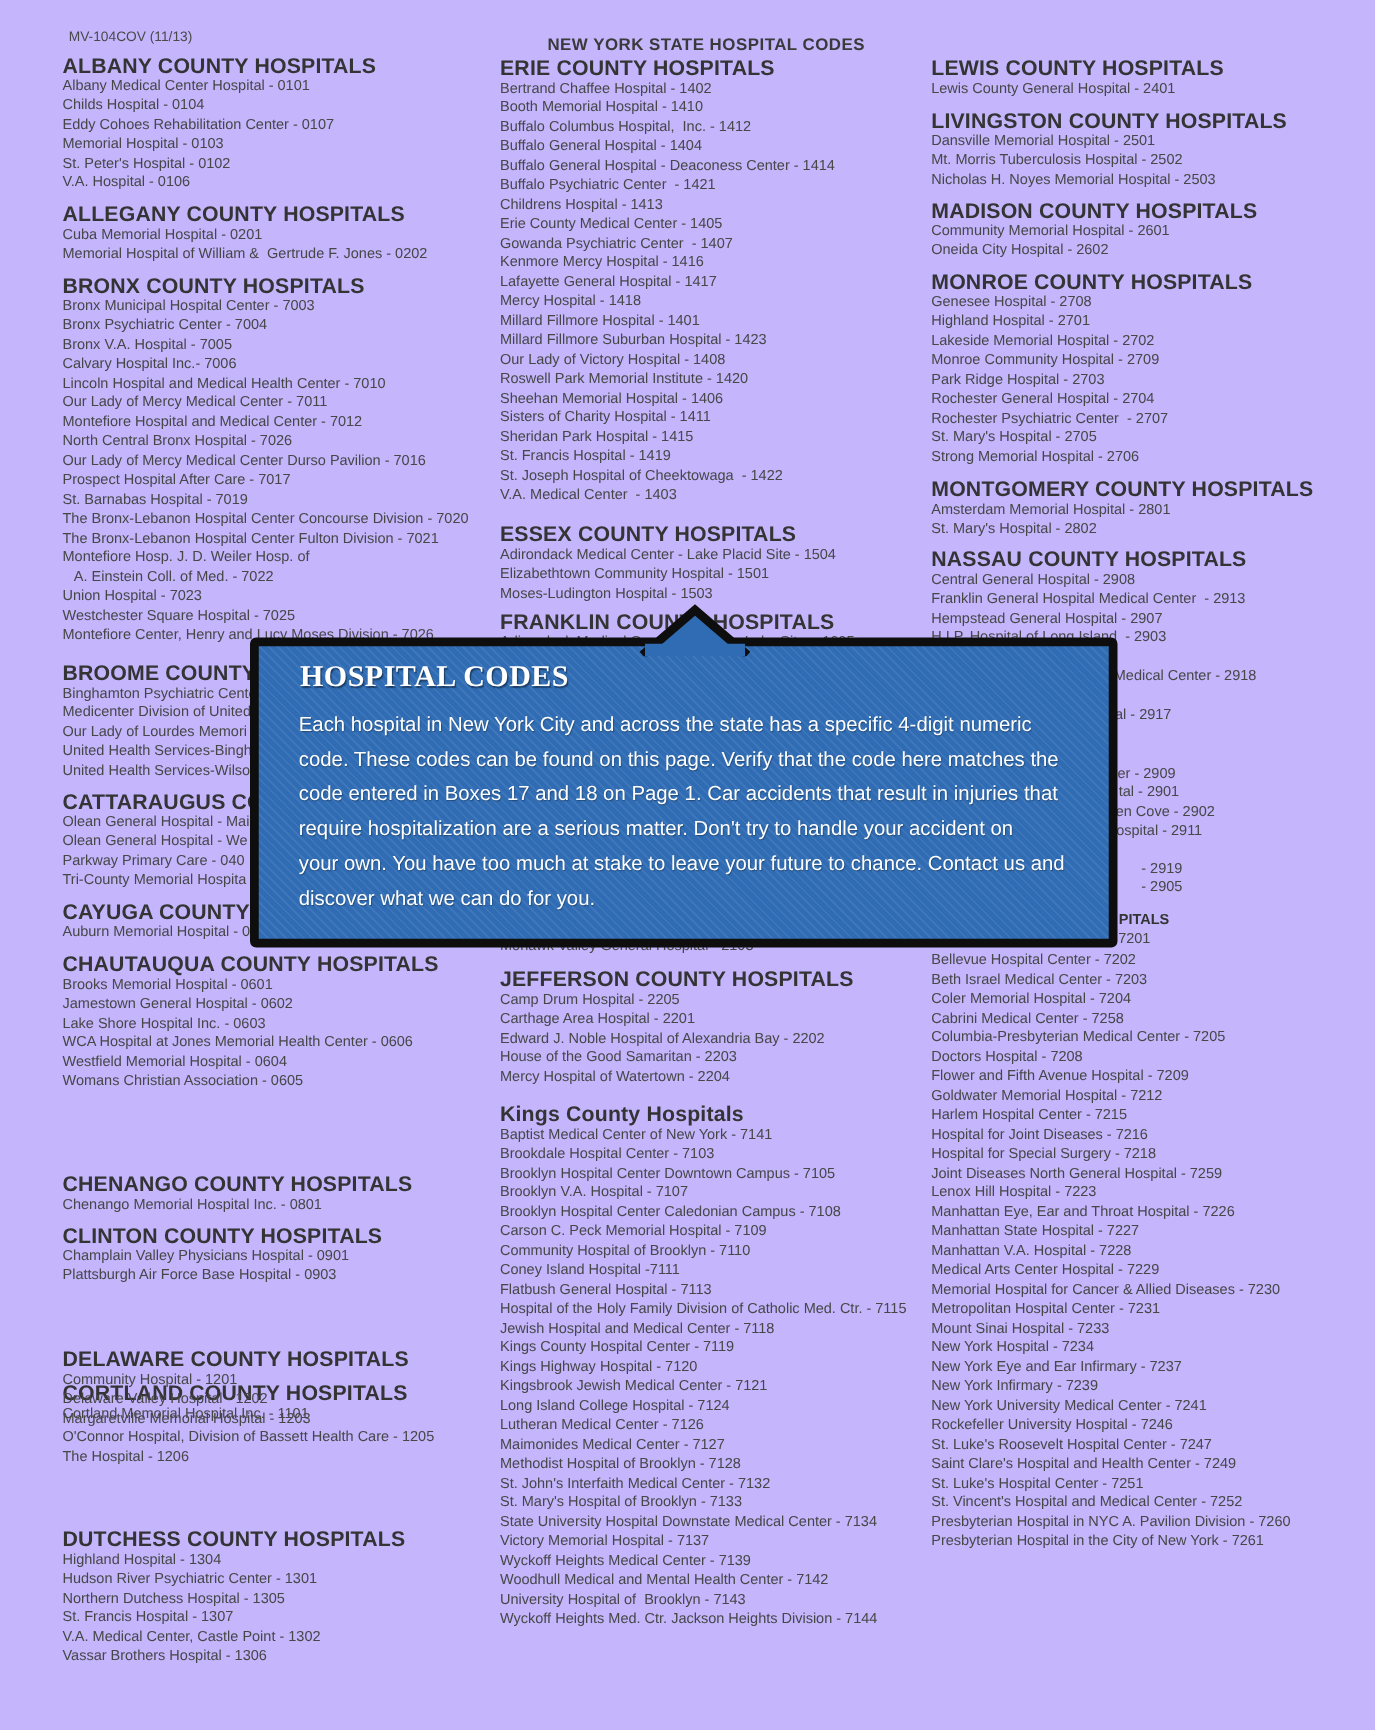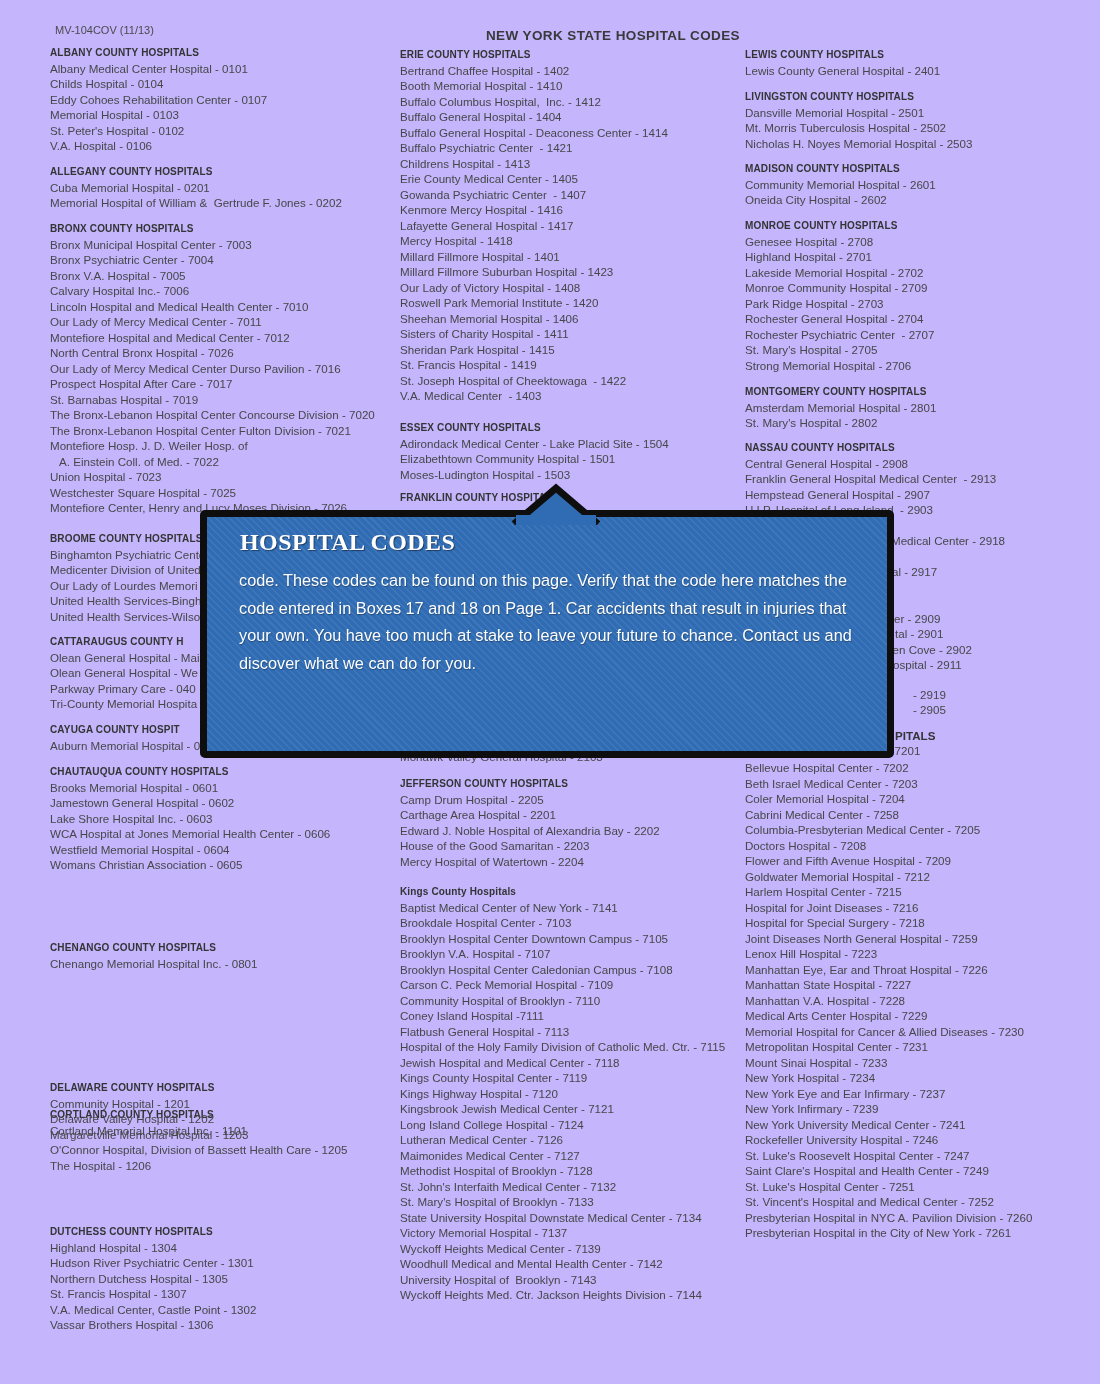--- a/index.html
+++ b/index.html
@@ -1,26 +1,26 @@
 <!DOCTYPE html>
 <html><head>
 <meta charset="utf-8">
 <style>
   html,body{margin:0;padding:0;background:#ffffff;}
   #canvas{position:relative;width:1100px;height:1384px;background:#c4b5fd;overflow:hidden;
           font-family:"Liberation Sans", sans-serif;}
   .doc-label{position:absolute;left:55px;top:24px;font-size:11px;color:#4a4a4a;z-index:1;}
-  .doc-title{position:absolute;left:390px;top:28px;width:350px;text-align:right;
+  .doc-title{position:absolute;left:390px;top:28px;width:350px;text-align:center;
              font-size:13.5px;font-weight:bold;color:#3a3a3a;letter-spacing:.4px;z-index:1;}
   .col{position:absolute;top:0;z-index:1;}
   #col-left{left:50px;width:345px;height:1384px;}
   #col-middle{left:400px;width:340px;height:1384px;}
   #col-right{left:745px;width:330px;height:1384px;}
   .section{position:absolute;left:0;white-space:pre;}
-  .sec-h{font-size:10px;font-weight:bold;color:#343434;line-height:15.5px;letter-spacing:.15px;}
+  .sec-h{font-size:17px;font-weight:bold;color:#343434;line-height:15.5px;letter-spacing:.15px;}
   .sec-i{font-size:11.6px;color:#474747;line-height:15.5px;}
   .frag-line{position:absolute;font-size:11.6px;color:#474747;white-space:pre;z-index:1;}
   .frag-bold{font-weight:bold;color:#343434;}
   
   #callout{position:absolute;left:200px;top:510px;width:694px;height:248px;box-sizing:border-box;
            background:#2f6cb4;
            background-image:repeating-linear-gradient(45deg, rgba(255,255,255,0.07) 0px, rgba(255,255,255,0.07) 1.5px, rgba(0,0,0,0) 1.5px, rgba(0,0,0,0) 5px);
            border:7px solid #0e0e0e;border-radius:5px;z-index:5;}
   #callout-caret{position:absolute;left:506px;top:481px;z-index:6;}
   .callout-title{position:absolute;left:33px;top:12px;font-family:"Liberation Serif", serif;
@@ -40,20 +40,21 @@
 
   <div id="col-left" class="col">
       <div class="section" style="top: 45px;"><div class="sec-h">ALBANY COUNTY HOSPITALS</div><div class="sec-i">Albany Medical Center Hospital - 0101</div><div class="sec-i">Childs Hospital - 0104</div><div class="sec-i">Eddy Cohoes Rehabilitation Center - 0107</div><div class="sec-i">Memorial Hospital - 0103</div><div class="sec-i">St. Peter's Hospital - 0102</div><div class="sec-i">V.A. Hospital - 0106</div></div>
       <div class="section" style="top: 164px;"><div class="sec-h">ALLEGANY COUNTY HOSPITALS</div><div class="sec-i">Cuba Memorial Hospital - 0201</div><div class="sec-i">Memorial Hospital of William &amp;  Gertrude F. Jones - 0202</div></div>
       <div class="section" style="top: 221px;"><div class="sec-h">BRONX COUNTY HOSPITALS</div><div class="sec-i">Bronx Municipal Hospital Center - 7003</div><div class="sec-i">Bronx Psychiatric Center - 7004</div><div class="sec-i">Bronx V.A. Hospital - 7005</div><div class="sec-i">Calvary Hospital Inc.- 7006</div><div class="sec-i">Lincoln Hospital and Medical Health Center - 7010</div><div class="sec-i">Our Lady of Mercy Medical Center - 7011</div><div class="sec-i">Montefiore Hospital and Medical Center - 7012</div><div class="sec-i">North Central Bronx Hospital - 7026</div><div class="sec-i">Our Lady of Mercy Medical Center Durso Pavilion - 7016</div><div class="sec-i">Prospect Hospital After Care - 7017</div><div class="sec-i">St. Barnabas Hospital - 7019</div><div class="sec-i">The Bronx-Lebanon Hospital Center Concourse Division - 7020</div><div class="sec-i">The Bronx-Lebanon Hospital Center Fulton Division - 7021</div><div class="sec-i">Montefiore Hosp. J. D. Weiler Hosp. of</div><div class="sec-i">   A. Einstein Coll. of Med. - 7022</div><div class="sec-i">Union Hospital - 7023</div><div class="sec-i">Westchester Square Hospital - 7025</div><div class="sec-i">Montefiore Center, Henry and Lucy Moses Division - 7026</div></div>
       <div class="section" style="top: 531px;"><div class="sec-h">BROOME COUNTY HOSPITALS</div><div class="sec-i">Binghamton Psychiatric Cente</div><div class="sec-i">Medicenter Division of United</div><div class="sec-i">Our Lady of Lourdes Memori</div><div class="sec-i">United Health Services-Bingha</div><div class="sec-i">United Health Services-Wilso</div></div>
       <div class="section" style="top: 634px;"><div class="sec-h">CATTARAUGUS COUNTY H</div><div class="sec-i">Olean General Hospital - Mai</div><div class="sec-i">Olean General Hospital - We</div><div class="sec-i">Parkway Primary Care - 040</div><div class="sec-i">Tri-County Memorial Hospita</div></div>
       <div class="section" style="top: 722px;"><div class="sec-h">CAYUGA COUNTY HOSPIT</div><div class="sec-i">Auburn Memorial Hospital - 0</div></div>
       <div class="section" style="top: 764px;"><div class="sec-h">CHAUTAUQUA COUNTY HOSPITALS</div><div class="sec-i">Brooks Memorial Hospital - 0601</div><div class="sec-i">Jamestown General Hospital - 0602</div><div class="sec-i">Lake Shore Hospital Inc. - 0603</div><div class="sec-i">WCA Hospital at Jones Memorial Health Center - 0606</div><div class="sec-i">Westfield Memorial Hospital - 0604</div><div class="sec-i">Womans Christian Association - 0605</div></div>
       <div class="section" style="top: 940px;"><div class="sec-h">CHENANGO COUNTY HOSPITALS</div><div class="sec-i">Chenango Memorial Hospital Inc. - 0801</div></div>
+      <div class="section" style="top: 981px;"><div class="sec-h">CLINTON COUNTY HOSPITALS</div><div class="sec-i">Champlain Valley Physicians Hospital - 0901</div><div class="sec-i">Plattsburgh Air Force Base Hospital - 0903</div></div>
       <div class="section" style="top: 1079px; margin-top: 28px;"><div class="sec-h">CORTLAND COUNTY HOSPITALS</div><div class="sec-i">Cortland Memorial Hospital Inc. - 1101</div></div>
       <div class="section" style="top: 1080px;"><div class="sec-h">DELAWARE COUNTY HOSPITALS</div><div class="sec-i">Community Hospital - 1201</div><div class="sec-i">Delaware Valley Hospital - 1202</div><div class="sec-i">Margaretville Memorial Hospital - 1203</div><div class="sec-i">O'Connor Hospital, Division of Bassett Health Care - 1205</div><div class="sec-i">The Hospital - 1206</div></div>
       <div class="section" style="top: 1224px;"><div class="sec-h">DUTCHESS COUNTY HOSPITALS</div><div class="sec-i">Highland Hospital - 1304</div><div class="sec-i">Hudson River Psychiatric Center - 1301</div><div class="sec-i">Northern Dutchess Hospital - 1305</div><div class="sec-i">St. Francis Hospital - 1307</div><div class="sec-i">V.A. Medical Center, Castle Point - 1302</div><div class="sec-i">Vassar Brothers Hospital - 1306</div></div>
     </div>
   <div id="col-middle" class="col">
       <div class="section" style="top: 47px;"><div class="sec-h">ERIE COUNTY HOSPITALS</div><div class="sec-i">Bertrand Chaffee Hospital - 1402</div><div class="sec-i">Booth Memorial Hospital - 1410</div><div class="sec-i">Buffalo Columbus Hospital,  Inc. - 1412</div><div class="sec-i">Buffalo General Hospital - 1404</div><div class="sec-i">Buffalo General Hospital - Deaconess Center - 1414</div><div class="sec-i">Buffalo Psychiatric Center  - 1421</div><div class="sec-i">Childrens Hospital - 1413</div><div class="sec-i">Erie County Medical Center - 1405</div><div class="sec-i">Gowanda Psychiatric Center  - 1407</div><div class="sec-i">Kenmore Mercy Hospital - 1416</div><div class="sec-i">Lafayette General Hospital - 1417</div><div class="sec-i">Mercy Hospital - 1418</div><div class="sec-i">Millard Fillmore Hospital - 1401</div><div class="sec-i">Millard Fillmore Suburban Hospital - 1423</div><div class="sec-i">Our Lady of Victory Hospital - 1408</div><div class="sec-i">Roswell Park Memorial Institute - 1420</div><div class="sec-i">Sheehan Memorial Hospital - 1406</div><div class="sec-i">Sisters of Charity Hospital - 1411</div><div class="sec-i">Sheridan Park Hospital - 1415</div><div class="sec-i">St. Francis Hospital - 1419</div><div class="sec-i">St. Joseph Hospital of Cheektowaga  - 1422</div><div class="sec-i">V.A. Medical Center  - 1403</div></div>
       <div class="section" style="top: 420px;"><div class="sec-h">ESSEX COUNTY HOSPITALS</div><div class="sec-i">Adirondack Medical Center - Lake Placid Site - 1504</div><div class="sec-i">Elizabethtown Community Hospital - 1501</div><div class="sec-i">Moses-Ludington Hospital - 1503</div></div>
       <div class="section" style="top: 490px;"><div class="sec-h">FRANKLIN COUNTY HOSPITALS</div><div class="sec-i">Adirondack Medical Center - Saranac Lake Site  - 1605</div></div>
       <div class="section" style="top: 776px;"><div class="sec-h">JEFFERSON COUNTY HOSPITALS</div><div class="sec-i">Camp Drum Hospital - 2205</div><div class="sec-i">Carthage Area Hospital - 2201</div><div class="sec-i">Edward J. Noble Hospital of Alexandria Bay - 2202</div><div class="sec-i">House of the Good Samaritan - 2203</div><div class="sec-i">Mercy Hospital of Watertown - 2204</div></div>
       <div class="section" style="top: 884px;"><div class="sec-h">Kings County Hospitals</div><div class="sec-i">Baptist Medical Center of New York - 7141</div><div class="sec-i">Brookdale Hospital Center - 7103</div><div class="sec-i">Brooklyn Hospital Center Downtown Campus - 7105</div><div class="sec-i">Brooklyn V.A. Hospital - 7107</div><div class="sec-i">Brooklyn Hospital Center Caledonian Campus - 7108</div><div class="sec-i">Carson C. Peck Memorial Hospital - 7109</div><div class="sec-i">Community Hospital of Brooklyn - 7110</div><div class="sec-i">Coney Island Hospital -7111</div><div class="sec-i">Flatbush General Hospital - 7113</div><div class="sec-i">Hospital of the Holy Family Division of Catholic Med. Ctr. - 7115</div><div class="sec-i">Jewish Hospital and Medical Center - 7118</div><div class="sec-i">Kings County Hospital Center - 7119</div><div class="sec-i">Kings Highway Hospital - 7120</div><div class="sec-i">Kingsbrook Jewish Medical Center - 7121</div><div class="sec-i">Long Island College Hospital - 7124</div><div class="sec-i">Lutheran Medical Center - 7126</div><div class="sec-i">Maimonides Medical Center - 7127</div><div class="sec-i">Methodist Hospital of Brooklyn - 7128</div><div class="sec-i">St. John's Interfaith Medical Center - 7132</div><div class="sec-i">St. Mary's Hospital of Brooklyn - 7133</div><div class="sec-i">State University Hospital Downstate Medical Center - 7134</div><div class="sec-i">Victory Memorial Hospital - 7137</div><div class="sec-i">Wyckoff Heights Medical Center - 7139</div><div class="sec-i">Woodhull Medical and Mental Health Center - 7142</div><div class="sec-i">University Hospital of  Brooklyn - 7143</div><div class="sec-i">Wyckoff Heights Med. Ctr. Jackson Heights Division - 7144</div></div>
@@ -75,22 +76,24 @@
       <div class="frag-line" style="top: 658px; left: 148px;">ospital - 2911</div>
       <div class="frag-line" style="top: 688px; left: 168px;">- 2919</div>
       <div class="frag-line" style="top: 703px; left: 168px; text-align: center;">- 2905</div>
       <div class="frag-line frag-bold" style="top: 729px; left: 150px;">PITALS</div>
       <div class="frag-line" style="top: 744px; left: 127px;">tal - 7201</div>
     </div>
 
   <div id="callout">
     <div class="callout-title">HOSPITAL CODES</div>
     <div class="callout-body">
+        <div class="callout-line">Each hospital in New York City and across the state has a specific 4-digit numeric</div>
         <div class="callout-line">code. These codes can be found on this page. Verify that the code here matches the</div>
         <div class="callout-line">code entered in Boxes 17 and 18 on Page 1. Car accidents that result in injuries that</div>
+        <div class="callout-line">require hospitalization are a serious matter. Don't try to handle your accident on</div>
         <div class="callout-line">your own. You have too much at stake to leave your future to chance. Contact us and</div>
         <div class="callout-line">discover what we can do for you.</div>
       </div>
   </div>
   <svg id="callout-caret" width="100" height="44" viewBox="0 0 100 44">
     <path d="M 8 43 L 50 7 L 92 43" fill="#2f6cb4" stroke="#0e0e0e" stroke-width="7" stroke-linejoin="miter"></path>
     <rect x="10" y="34" width="80" height="10" fill="#2f6cb4"></rect>
   </svg>
 
 </div>

